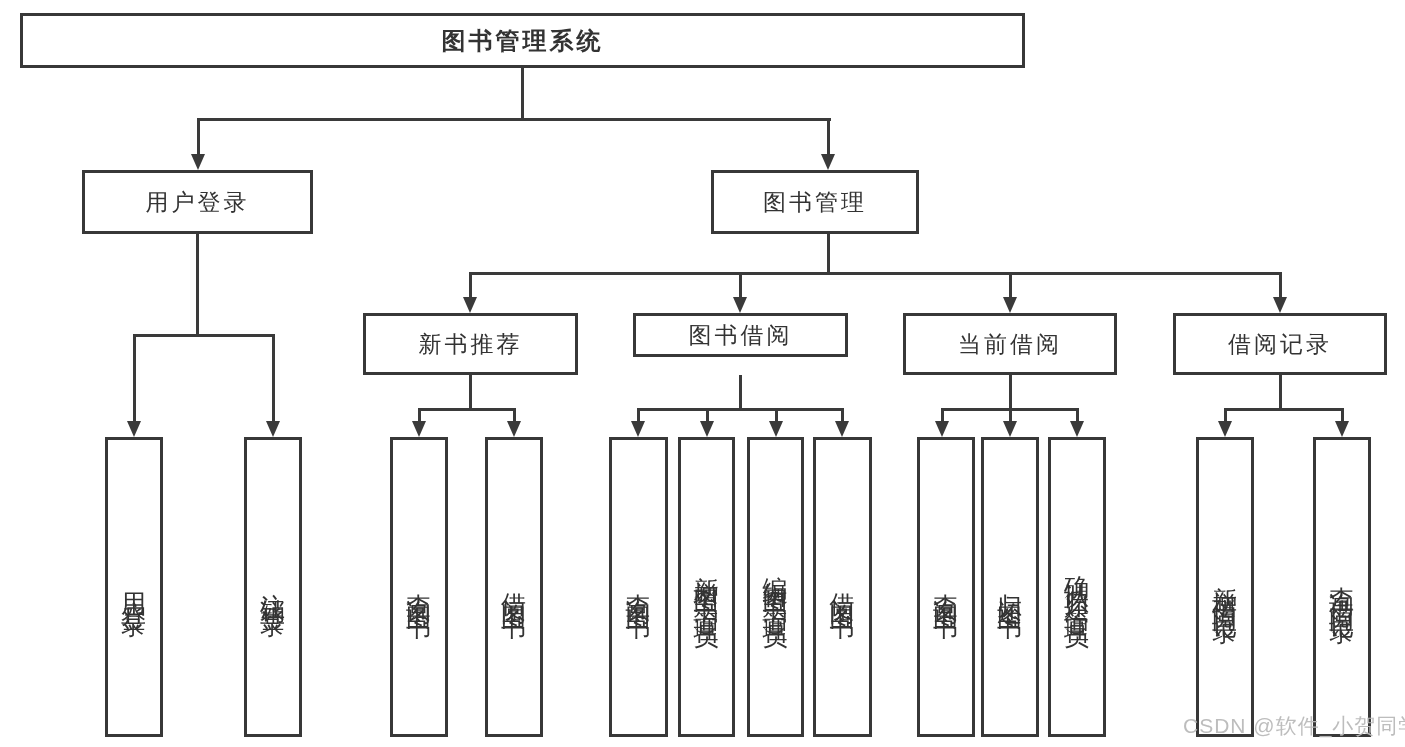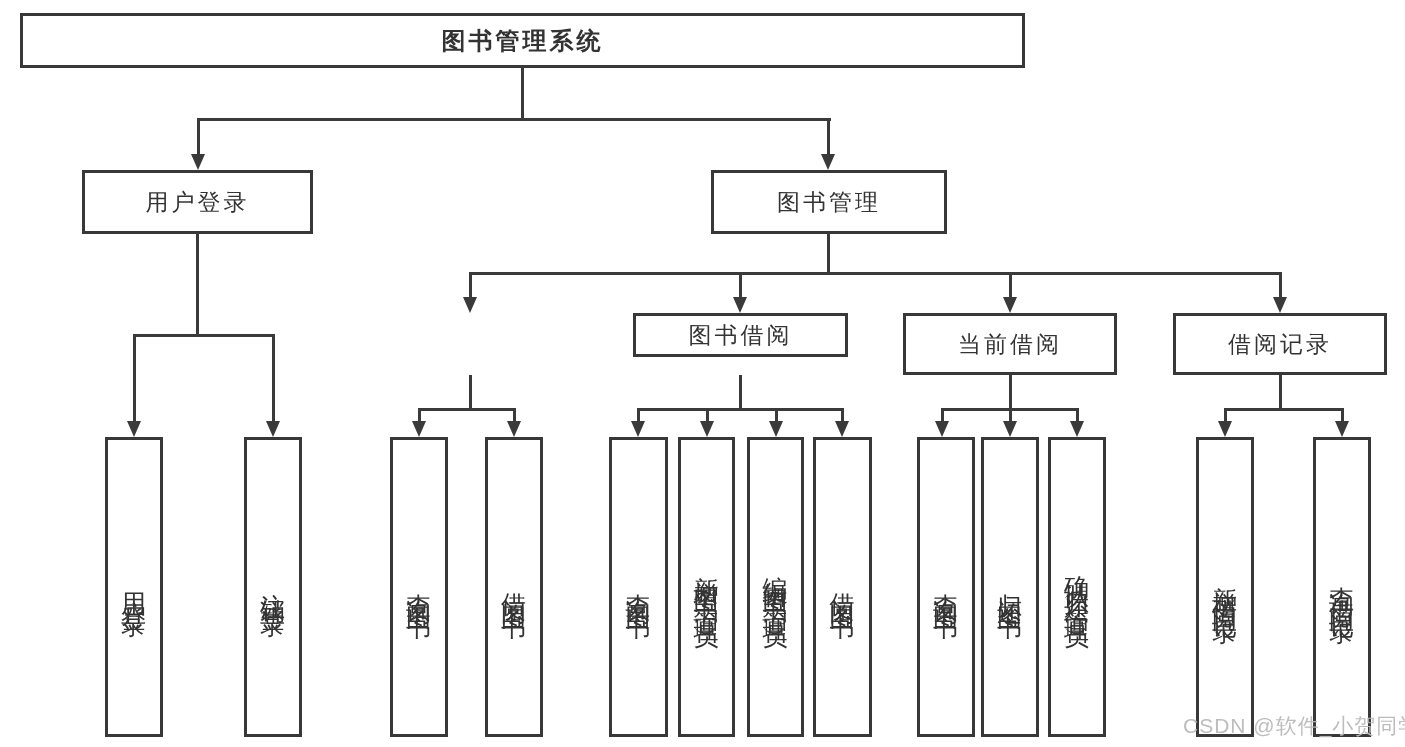--- a/index.html
+++ b/index.html
@@ -42,21 +42,21 @@
   <div class="vl" style="left:521px;top:68px;height:53px;"></div>
   <div class="hl" style="left:197px;top:118px;width:634px;"></div>
   <div class="vl" style="left:197px;top:118px;height:38px;"></div>
   <div class="ah" style="left:191px;top:154px;"></div>
   <div class="vl" style="left:827px;top:118px;height:38px;"></div>
   <div class="ah" style="left:821px;top:154px;"></div>
 
   <div class="box branch-box" style="left:82px;top:170px;width:231px;height:64px;">
     <span>用户登录</span>
   </div>
-  <div class="box branch-box" style="left:711px;top:170px;width:236px;height:64px;">
+  <div class="box branch-box" style="left:711px;top:170px;width:208px;height:64px;">
     <span>图书管理</span>
   </div>
 
   <div class="vl" style="left:196px;top:234px;height:103px;"></div>
   <div class="hl" style="left:133px;top:334px;width:141px;"></div>
   <div class="vl" style="left:133px;top:334px;height:89px;"></div>
   <div class="ah" style="left:127px;top:421px;"></div>
   <div class="vl" style="left:272px;top:334px;height:89px;"></div>
   <div class="ah" style="left:266px;top:421px;"></div>
 
@@ -64,20 +64,23 @@
   <div class="hl" style="left:469px;top:272px;width:812px;"></div>
   <div class="vl" style="left:469px;top:272px;height:27px;"></div>
   <div class="ah" style="left:463px;top:297px;"></div>
   <div class="vl" style="left:739px;top:272px;height:27px;"></div>
   <div class="ah" style="left:733px;top:297px;"></div>
   <div class="vl" style="left:1009px;top:272px;height:27px;"></div>
   <div class="ah" style="left:1003px;top:297px;"></div>
   <div class="vl" style="left:1279px;top:272px;height:27px;"></div>
   <div class="ah" style="left:1273px;top:297px;"></div>
 
+  <div class="box branch-box" style="left:363px;top:313px;width:215px;height:62px;">
+    <span>新书推荐</span>
+  </div>
   <div class="box branch-box" style="left:633px;top:313px;width:215px;height:44px;">
     <span>图书借阅</span>
   </div>
   <div class="box branch-box" style="left:1173px;top:313px;width:214px;height:62px;">
     <span>借阅记录</span>
   </div>
   <div class="box branch-box" style="left:903px;top:313px;width:214px;height:62px;">
     <span>当前借阅</span>
   </div>
 

